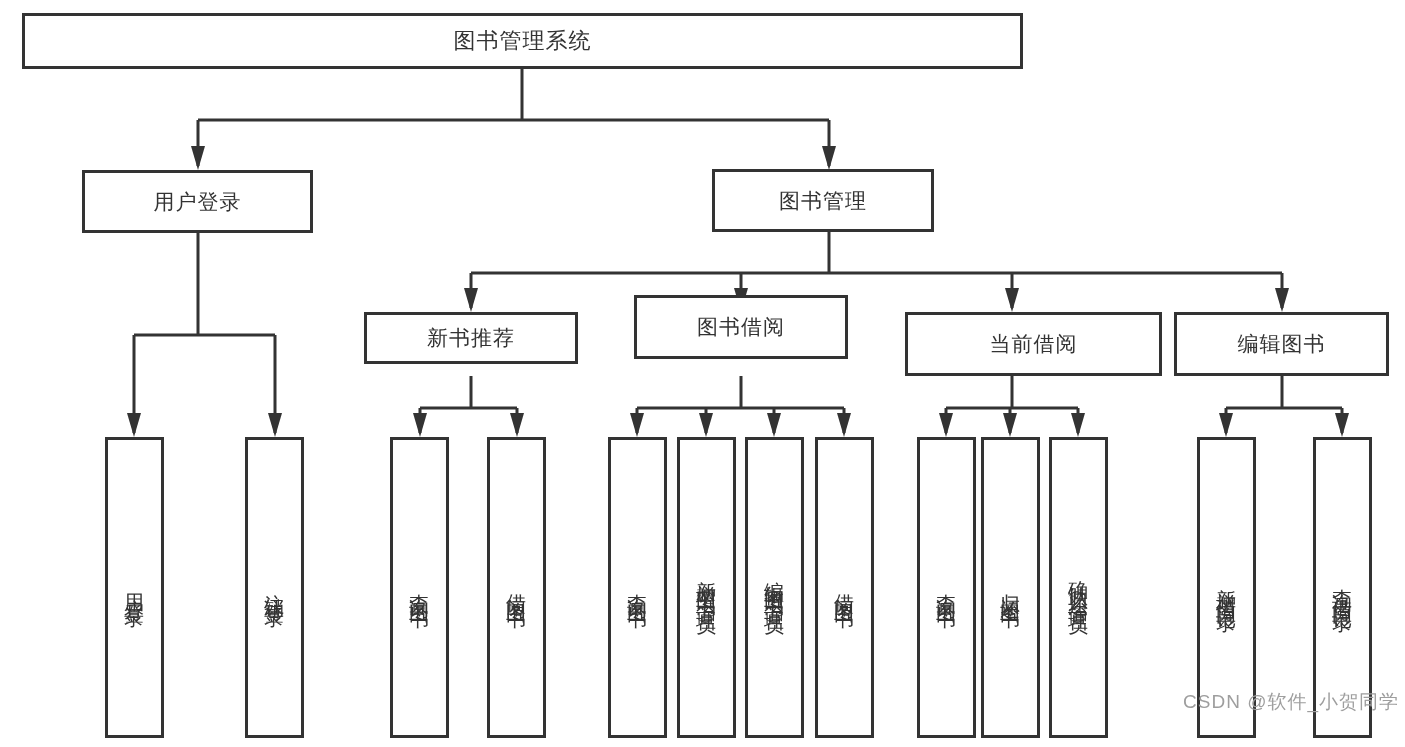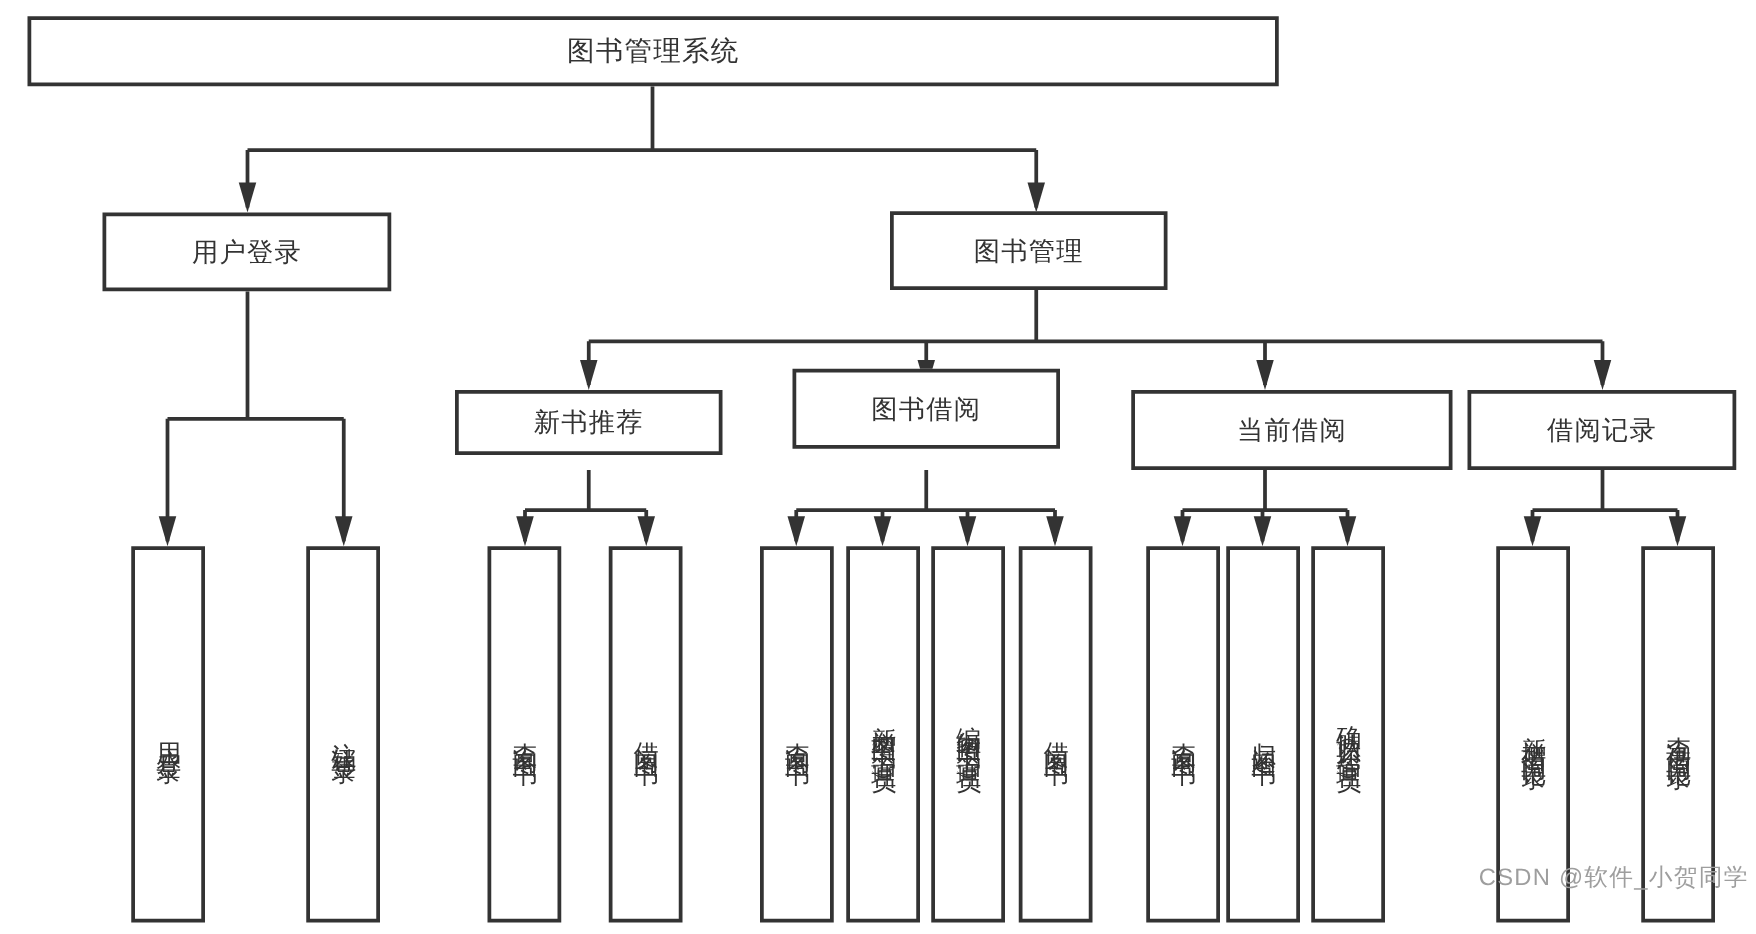--- a/index.html
+++ b/index.html
@@ -105,21 +105,21 @@
   <div class="hbox" style="left:364px; top:312px; width:214px; height:52px;">
     <span>新书推荐</span>
   </div>
   <div class="hbox" style="left:634px; top:295px; width:214px; height:64px;">
     <span>图书借阅</span>
   </div>
   <div class="hbox" style="left:905px; top:312px; width:257px; height:64px;">
     <span>当前借阅</span>
   </div>
   <div class="hbox" style="left:1174px; top:312px; width:215px; height:64px;">
-    <span>借阅记录</span>
+    <span>编辑图书</span>
   </div>
 
   <div class="vbox" style="left:105px;">
     <span class="vtext">用户登录</span>
   </div>
   <div class="vbox" style="left:245px;">
     <span class="vtext">注销登录</span>
   </div>
   <div class="vbox" style="left:390px;">
     <span class="vtext">查询图书</span>

